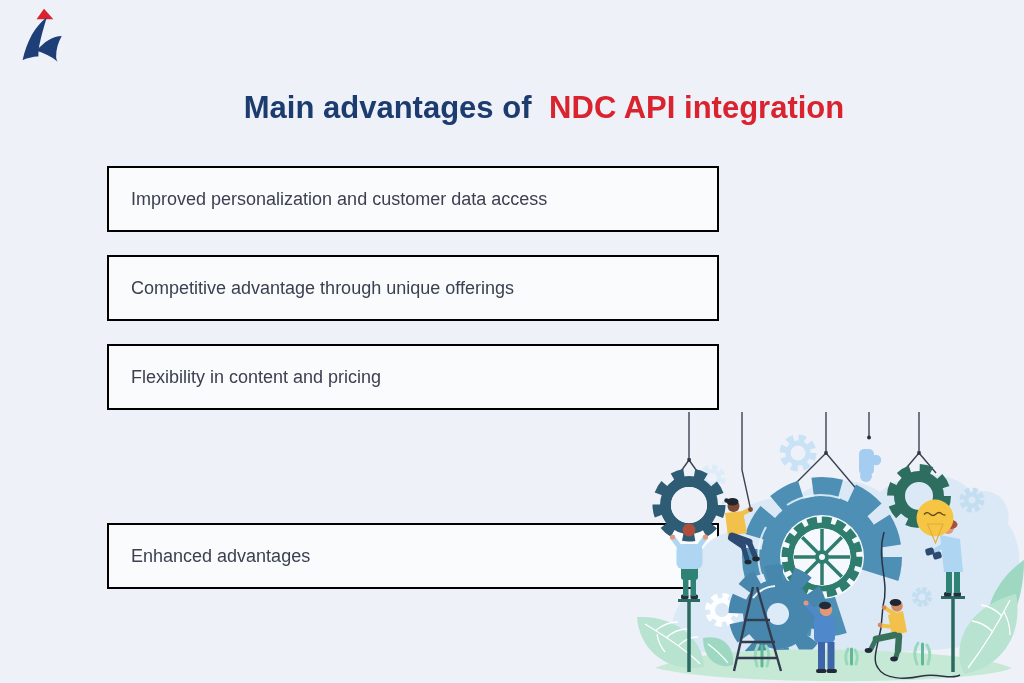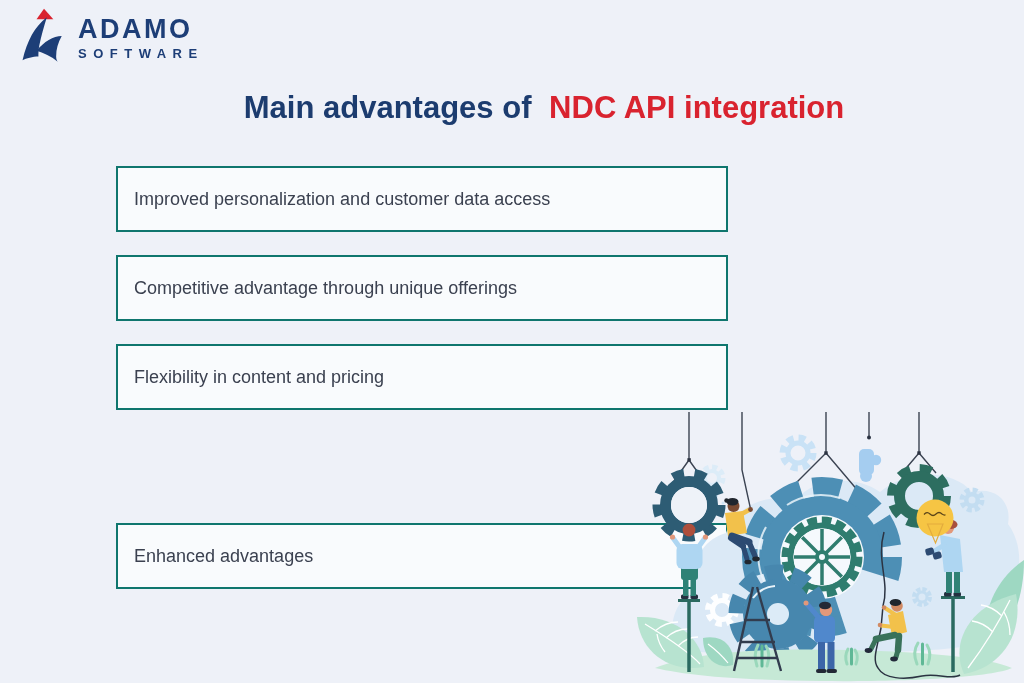--- a/index.html
+++ b/index.html
@@ -7,41 +7,37 @@
          font-family:"Liberation Sans",sans-serif;}
   .logo{position:absolute;left:16px;top:7px;display:flex;align-items:flex-start;}
   .logo-icon{width:56px;height:56px;}
   .logo-text{margin:9px 0 0 6px;}
   .brand{font-size:27px;font-weight:bold;color:#1d3e77;letter-spacing:2.5px;line-height:1;}
   .brand-sub{font-size:13px;font-weight:bold;color:#1d3e77;letter-spacing:6.5px;margin-top:4px;line-height:1;}
   .title{position:absolute;top:90px;left:0;width:100%;text-align:center;
          font-size:31px;font-weight:bold;line-height:36px;margin-left:32px;}
   .title .main{color:#1c3c6f;}
   .title .accent{color:#d9232f;margin-left:9px;}
-  .adv-box{position:absolute;left:116px;width:612px;height:66px;box-sizing:border-box;
-           background:#f9fbfd;border:2px solid #0f766e;display:flex;align-items:center;
-           padding-left:16px;font-size:18px;color:#3b4150;}
+  .adv-box{position:absolute;left:107px;width:612px;height:66px;box-sizing:border-box;
+           background:#f9fbfd;border:2px solid #000000;display:flex;align-items:center;
+           padding-left:22px;font-size:18px;color:#3b4150;}
   .b1{top:166px}.b2{top:255px}.b3{top:344px}.b4{top:434px}.b5{top:523px}
   .illus{position:absolute;left:600px;top:400px;width:424px;height:283px;}
 </style>
 </head>
 <body>
 
 <div class="stage">
 
   <div class="logo">
     <svg class="logo-icon" viewBox="0 0 60 58">
       <path d="M30,1 L40,12 L22,12 Z" fill="#d9232f"></path>
       <path d="M7,56 C12,35 20,20 33,10 C30,20 27,30 25,40 C24,45 24,49 24,52 C18,52 11,54 7,56 Z" fill="#1d3e77"></path>
       <path d="M22,46 C30,36 40,30 49,30 C45,37 43,44 43,52 C43,55 44,57 45,58 C38,52 29,48 22,46 Z" fill="#1d3e77"></path>
     </svg>
-    <div class="logo-text">
-      <div class="brand">ADAMO</div>
-      <div class="brand-sub">SOFTWARE</div>
-    </div>
   </div>
 
   <div class="title">
     <span class="main">Main advantages of</span>
     <span class="accent">NDC API integration</span>
   </div>
 
   <div class="adv-box b1">
       <span>Improved personalization and customer data access</span>
     </div>

